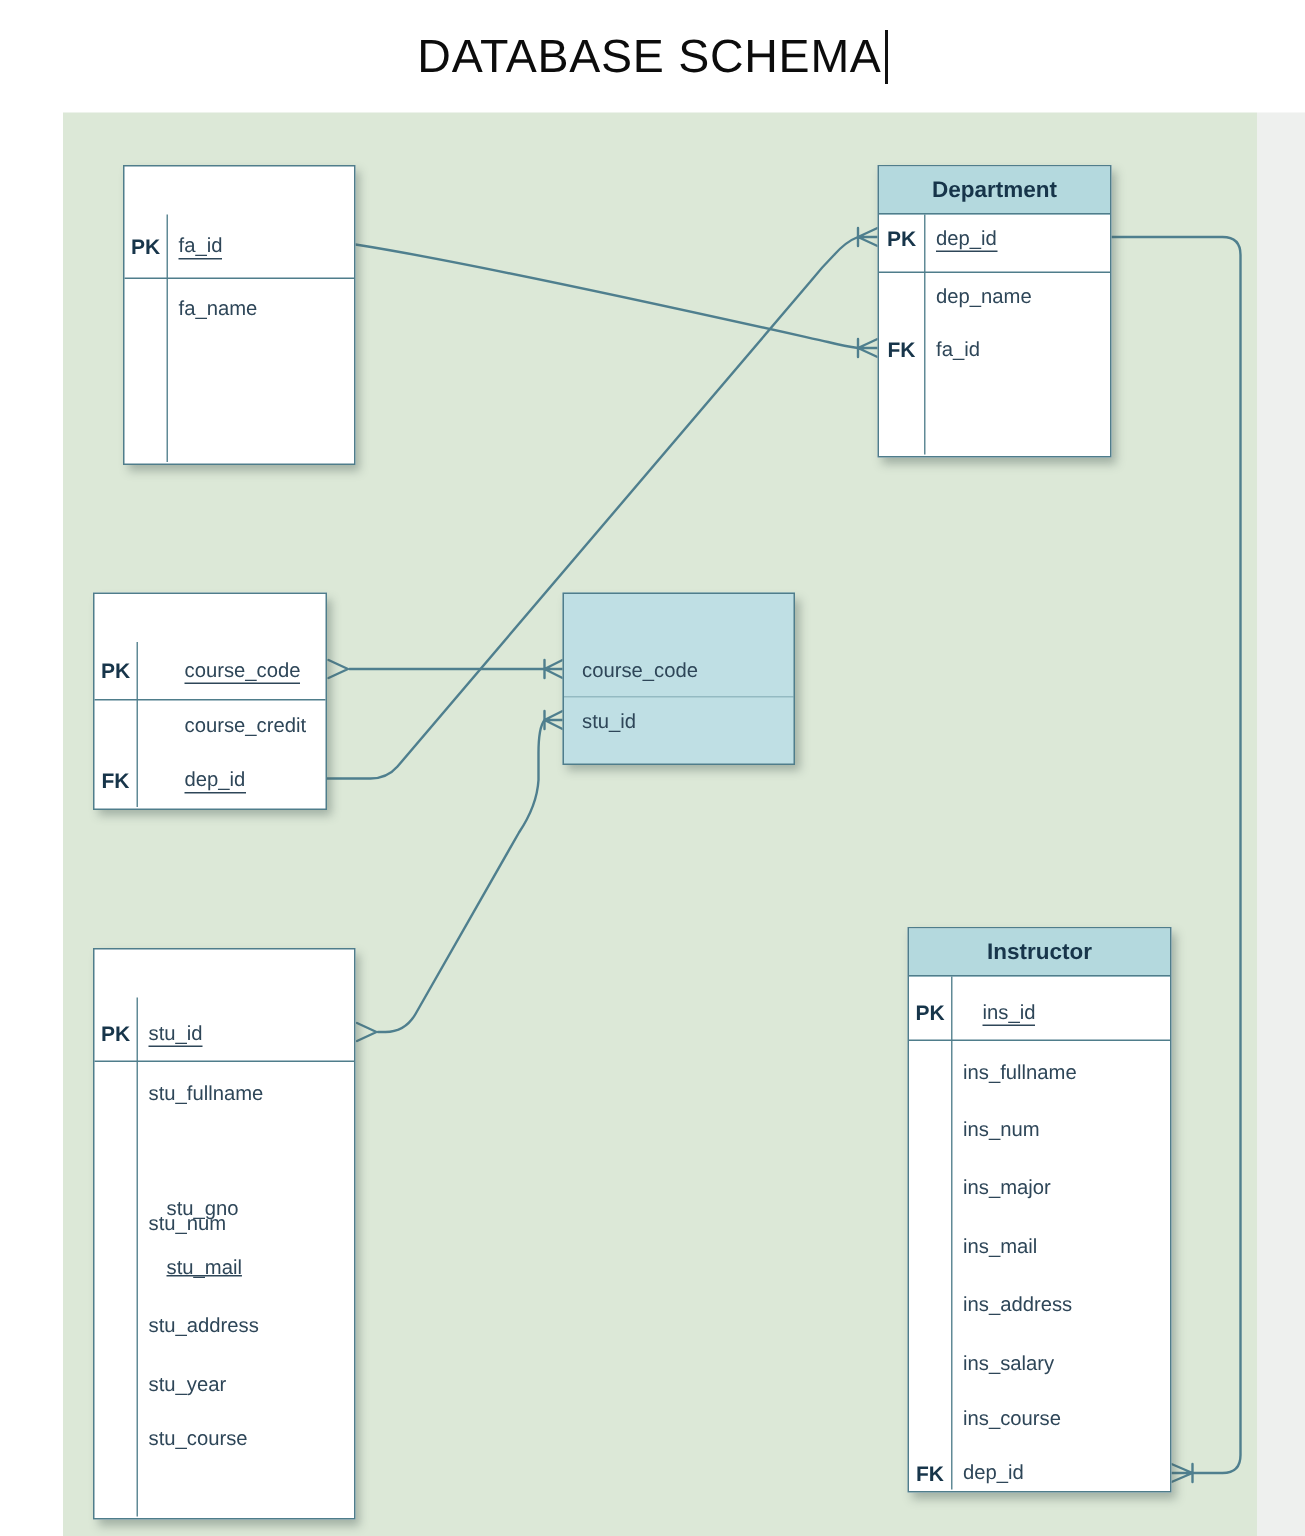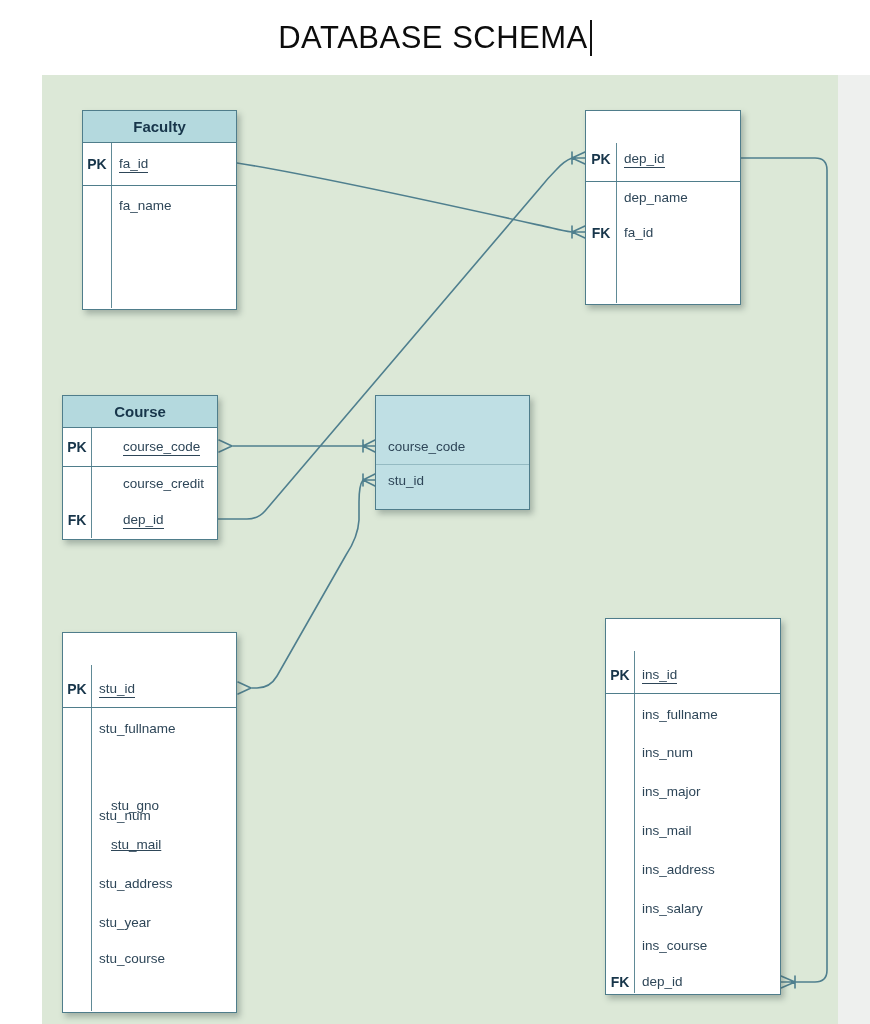--- a/index.html
+++ b/index.html
@@ -70,38 +70,37 @@
       <path d="M 741 158 L 815 158 Q 827 158 827 170 L 827 970 Q 827 982 815 982 L 795 982"></path>
       <path d="M 572 158 L 585 152 M 572 158 L 585 158 M 572 158 L 585 164 M 572 152 L 572 164"></path>
       <path d="M 572 232 L 585 226 M 572 232 L 585 232 M 572 232 L 585 238 M 572 226 L 572 238"></path>
       <path d="M 363 446 L 375 440 M 363 446 L 375 446 M 363 446 L 375 452 M 363 440 L 363 452"></path>
       <path d="M 363 480 L 375 474 M 363 480 L 375 480 M 363 480 L 375 486 M 363 474 L 363 486"></path>
       <path d="M 795 982 L 781 976 M 795 982 L 781 982 M 795 982 L 781 988 M 795 976 L 795 988"></path>
       <path d="M 219 440 L 232 446 L 219 452"></path>
       <path d="M 238 682 L 251 688 L 238 694"></path>
     </svg>
 <div class="entity" style="left: 82px; top: 110px; width: 155px; height: 200px;">
-      <div class="ent-header">Faculty</div>
       <div class="vline" style="left: 28px; top: 32px; height: 165px;"></div>
       <div class="hline" style="top: 74px;"></div>
       <span class="key-label" style="left: 0px; width: 28px; top: 44px;">PK</span>
       <span class="field-label u" style="left: 36px; top: 44px;"><span>fa_id</span></span>
       <span class="field-label" style="left: 36px; top: 86px;">fa_name</span>
     </div>
     <div class="entity" style="left: 585px; top: 110px; width: 156px; height: 195px;">
+      <div class="ent-header">Department</div>
       <div class="vline" style="left: 30px; top: 32px; height: 160px;"></div>
       <div class="hline" style="top: 70px;"></div>
       <span class="key-label" style="left: 0px; width: 30px; top: 39px;">PK</span>
       <span class="field-label u" style="left: 38px; top: 39px;"><span>dep_id</span></span>
       <span class="field-label" style="left: 38px; top: 78px;">dep_name</span>
       <span class="key-label" style="left: 0px; width: 30px; top: 113px;">FK</span>
       <span class="field-label" style="left: 38px; top: 113px;">fa_id</span>
     </div>
     <div class="entity" style="left: 62px; top: 395px; width: 156px; height: 145px;">
-      <div class="ent-header">Course</div>
       <div class="vline" style="left: 28px; top: 32px; height: 110px;"></div>
       <div class="hline" style="top: 70px;"></div>
       <span class="key-label" style="left: 0px; width: 28px; top: 42px;">PK</span>
       <span class="field-label u" style="left: 60px; top: 42px;"><span>course_code</span></span>
       <span class="field-label" style="left: 60px; top: 79px;">course_credit</span>
       <span class="key-label" style="left: 0px; width: 28px; top: 115px;">FK</span>
       <span class="field-label u" style="left: 60px; top: 115px;"><span>dep_id</span></span>
     </div>
     <div class="entity" style="left: 375px; top: 395px; width: 155px; height: 115px; background: var(--register-fill);">
       <div class="hline faint" style="top: 68px;"></div>
@@ -115,24 +114,25 @@
       <span class="field-label u" style="left: 36px; top: 47px;"><span>stu_id</span></span>
       <span class="field-label" style="left: 36px; top: 87px;">stu_fullname</span>
       <span class="field-label" style="left: 36px; top: 126px; margin-top: 48px;">stu_num</span>
       <span class="field-label" style="left: 48px; top: 164px;">stu_gno</span>
       <span class="field-label" style="left: 48px; top: 203px; text-decoration: underline;">stu_mail</span>
       <span class="field-label" style="left: 36px; top: 242px;">stu_address</span>
       <span class="field-label" style="left: 36px; top: 281px;">stu_year</span>
       <span class="field-label" style="left: 36px; top: 317px;">stu_course</span>
     </div>
     <div class="entity" style="left: 605px; top: 618px; width: 176px; height: 377px;">
+      <div class="ent-header">Instructor</div>
       <div class="vline" style="left: 28px; top: 32px; height: 342px;"></div>
       <div class="hline" style="top: 74px;"></div>
       <span class="key-label" style="left: 0px; width: 28px; top: 47px;">PK</span>
-      <span class="field-label u" style="left: 36px; top: 47px;"><span>ins_id</span></span>
+      <span class="field-label u" style="left: 49px; top: 47px;"><span>ins_id</span></span>
       <span class="field-label" style="left: 36px; top: 87px;">ins_fullname</span>
       <span class="field-label" style="left: 36px; top: 125px;">ins_num</span>
       <span class="field-label" style="left: 36px; top: 164px;">ins_major</span>
       <span class="field-label" style="left: 36px; top: 203px; text-align: center;">ins_mail</span>
       <span class="field-label" style="left: 36px; top: 242px;">ins_address</span>
       <span class="field-label" style="left: 36px; top: 281px;">ins_salary</span>
       <span class="field-label" style="left: 36px; top: 318px;">ins_course</span>
       <span class="key-label" style="left: 0px; width: 28px; top: 354px;">FK</span>
       <span class="field-label" style="left: 36px; top: 354px;">dep_id</span>
     </div>

